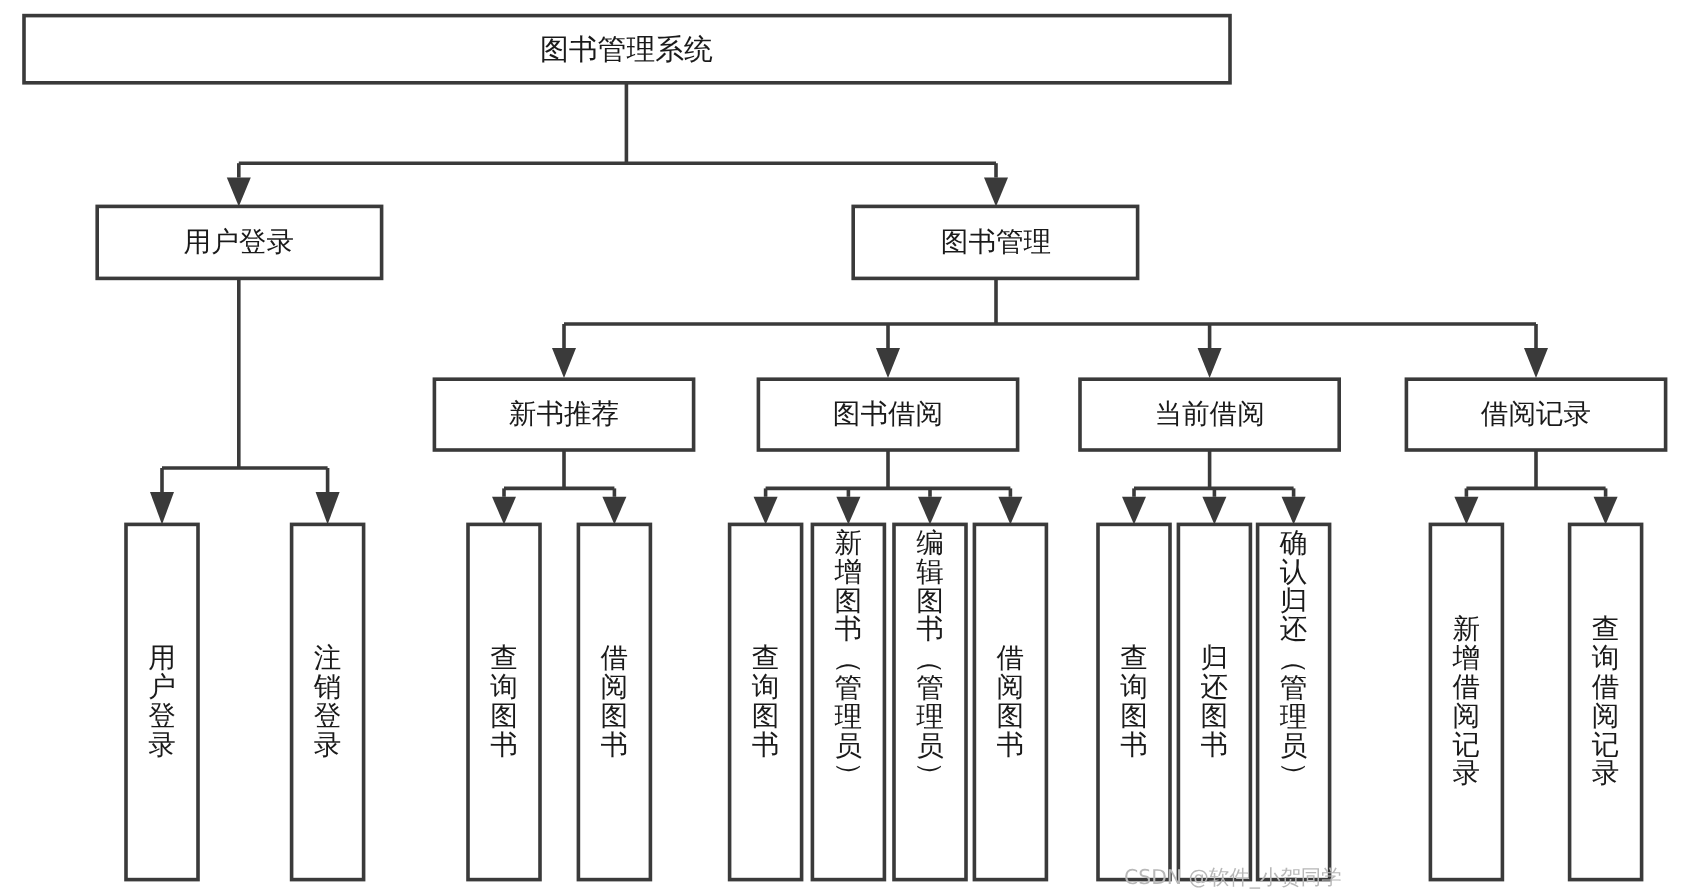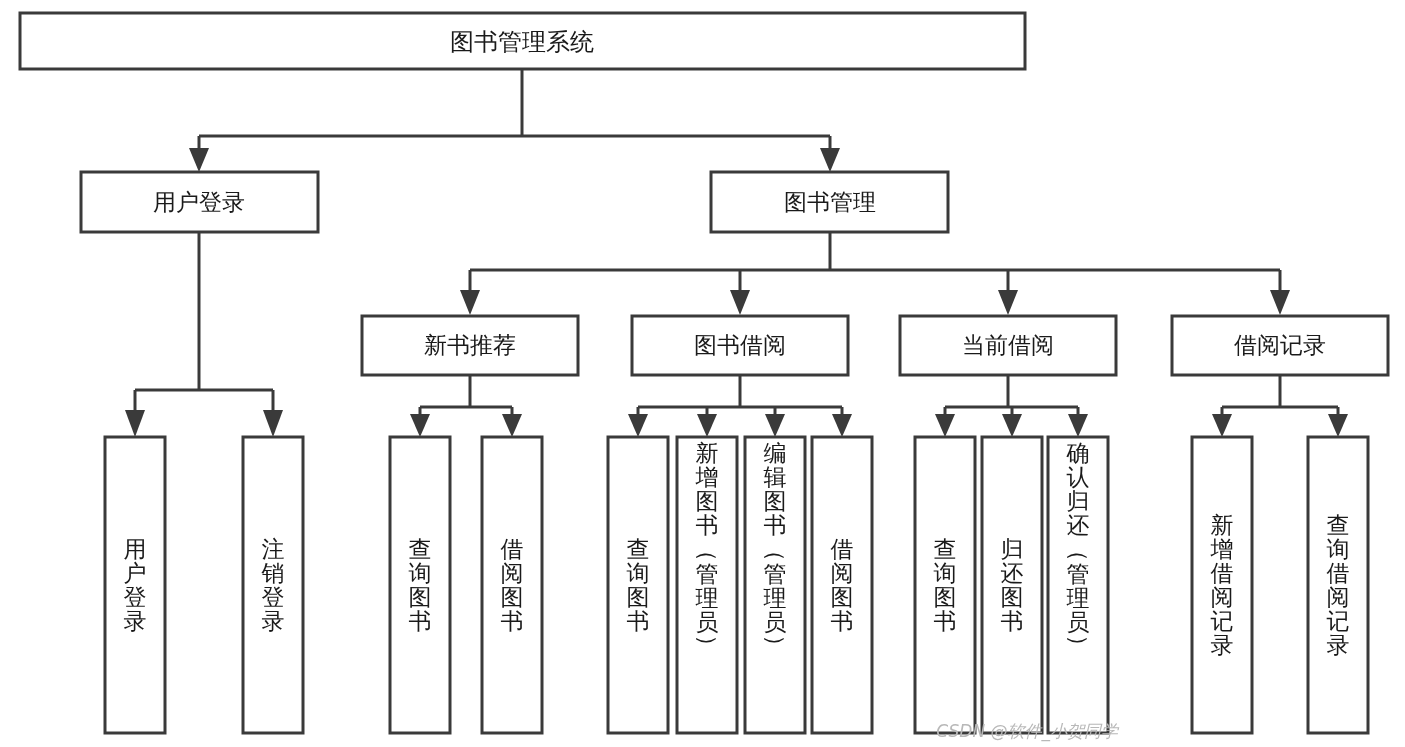--- a/index.html
+++ b/index.html
@@ -71,21 +71,20 @@
     text-align: center;
   }
   .watermark {
     position: absolute;
     right: 6px;
     bottom: 4px;
     color: #b8b8b8;
     font-size: 17px;
     font-family: "DejaVu Sans", "Liberation Sans", sans-serif;
     white-space: nowrap;
-    font-style: italic;
   }
 </style>
 </head>
 <body>
 
 <div id="diagram-root">
 
   <svg class="diagram-canvas" viewBox="0 0 1405 747">
 
     <g>

